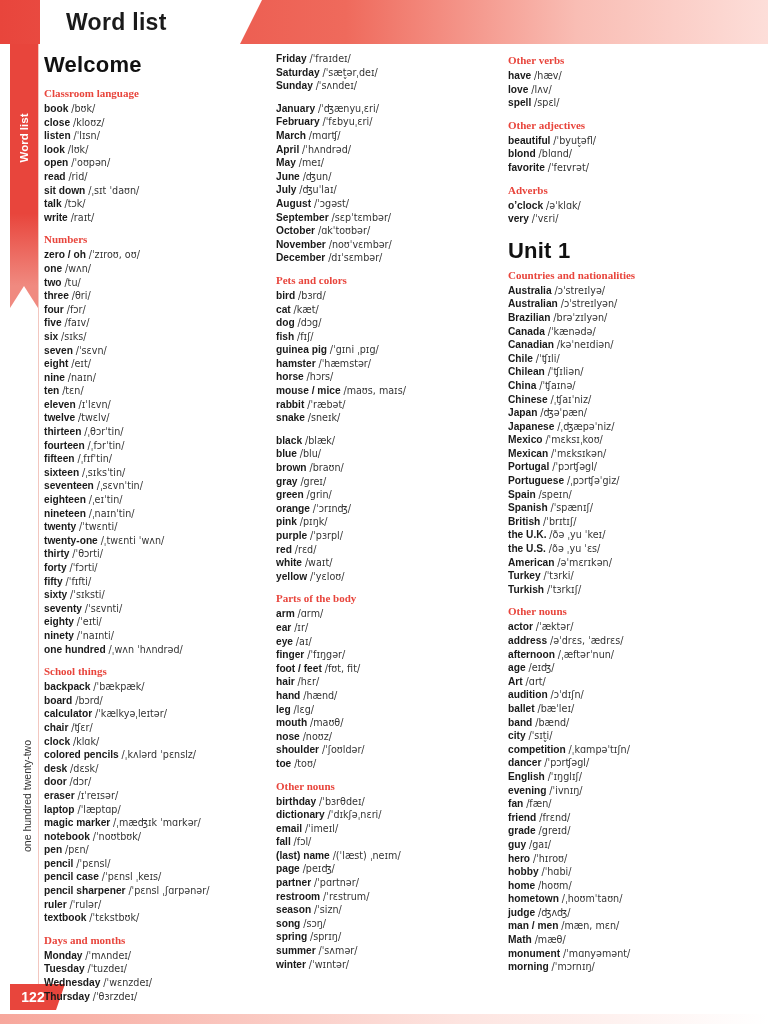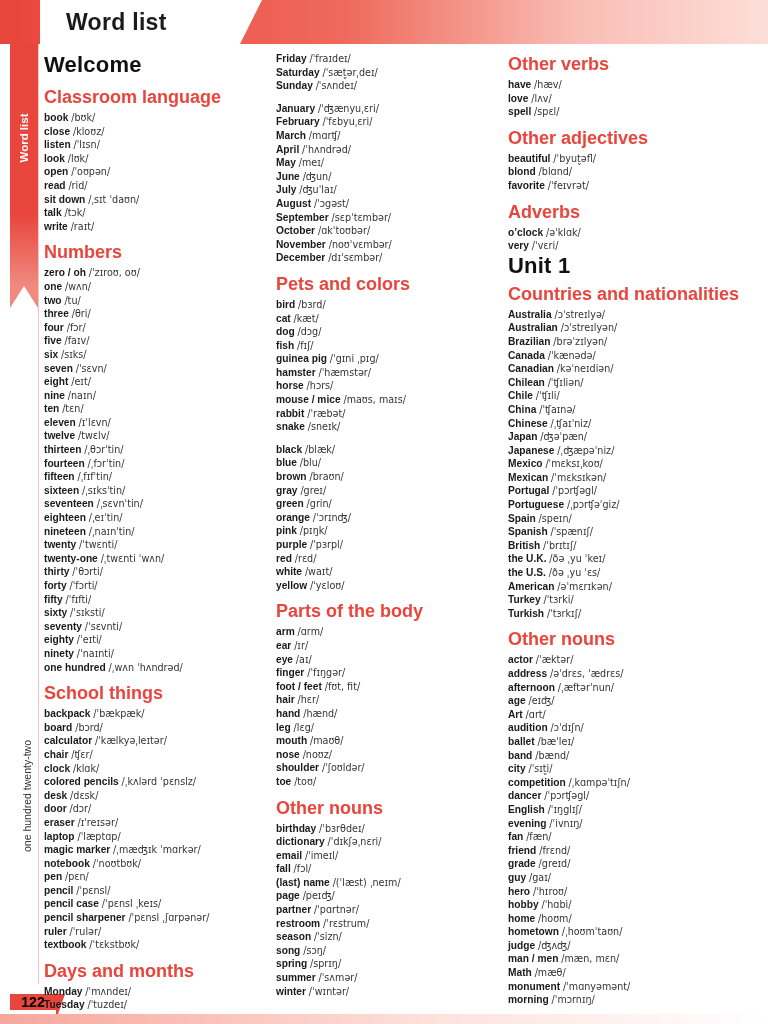--- a/index.html
+++ b/index.html
@@ -83,23 +83,23 @@
     left: -63px; top: 790px;
     width: 180px;
     transform: rotate(-90deg);
     font-size: 10.5px;
     color: #333;
     text-align: center;
   }
   .folio-box {
     position: absolute;
     left: 10px; bottom: 14px;
-    width: 46px; height: 16px;
+    width: 46px; height: 26px;
     background: #e8453c;
-    color: #000000;
+    color: #ffffff;
     font-size: 14px;
     font-weight: bold;
     display: flex;
     align-items: center;
     justify-content: center;
     margin-top: 48px;
   }
   .folio-box:after {
     content: "";
     position: absolute;
@@ -121,26 +121,27 @@
   .col:nth-child(2) { width: 232px; }
   .col:nth-child(3) { width: 244px; }
 
   .h1 {
     font-size: 22px;
     font-weight: bold;
     color: #111;
     margin: 0 0 5px 0;
     letter-spacing: 0.2px;
   }
-  .h1.spaced { }
+  .h1.spaced { margin-top: 12px; }
   .h2 {
-    font-size: 18px;
+    font-size: 11px;
     font-weight: bold;
     color: #e8453c;
     margin: 9px 0 3px 0;
+    font-family: Liberation Serif, serif;
   }
   .h2.first { margin-top: 2px; }
 
   .entry {
     font-size: 10.2px;
     line-height: 13.6px;
     color: #111;
     white-space: nowrap;
   }
   .entry .w { font-weight: bold; color: #1a1a1a; }
@@ -321,22 +322,22 @@
         <div class="h2">Adverbs</div>
         <div class="entry"><span class="w">o’clock</span> <span class="p">/əˈklɑk/</span></div>
         <div class="entry"><span class="w">very</span> <span class="p">/ˈvɛri/</span></div>
         <div class="h1 spaced">Unit 1</div>
         <div class="h2 first">Countries and nationalities</div>
         <div class="entry"><span class="w">Australia</span> <span class="p">/ɔˈstreɪlyə/</span></div>
         <div class="entry"><span class="w">Australian</span> <span class="p">/ɔˈstreɪlyən/</span></div>
         <div class="entry"><span class="w">Brazilian</span> <span class="p">/brəˈzɪlyən/</span></div>
         <div class="entry"><span class="w">Canada</span> <span class="p">/ˈkænədə/</span></div>
         <div class="entry"><span class="w">Canadian</span> <span class="p">/kəˈneɪdiən/</span></div>
+        <div class="entry"><span class="w">Chile</span> <span class="p">/ˈʧɪli/</span></div>
         <div class="entry"><span class="w">Chilean</span> <span class="p">/ˈʧɪliən/</span></div>
-        <div class="entry"><span class="w">Chile</span> <span class="p">/ˈʧɪli/</span></div>
         <div class="entry"><span class="w">China</span> <span class="p">/ˈʧaɪnə/</span></div>
         <div class="entry"><span class="w">Chinese</span> <span class="p">/ˌʧaɪˈniz/</span></div>
         <div class="entry"><span class="w">Japan</span> <span class="p">/ʤəˈpæn/</span></div>
         <div class="entry"><span class="w">Japanese</span> <span class="p">/ˌʤæpəˈniz/</span></div>
         <div class="entry"><span class="w">Mexico</span> <span class="p">/ˈmɛksɪˌkoʊ/</span></div>
         <div class="entry"><span class="w">Mexican</span> <span class="p">/ˈmɛksɪkən/</span></div>
         <div class="entry"><span class="w">Portugal</span> <span class="p">/ˈpɔrʧəgl/</span></div>
         <div class="entry"><span class="w">Portuguese</span> <span class="p">/ˌpɔrʧəˈgiz/</span></div>
         <div class="entry"><span class="w">Spain</span> <span class="p">/speɪn/</span></div>
         <div class="entry"><span class="w">Spanish</span> <span class="p">/ˈspænɪʃ/</span></div>

